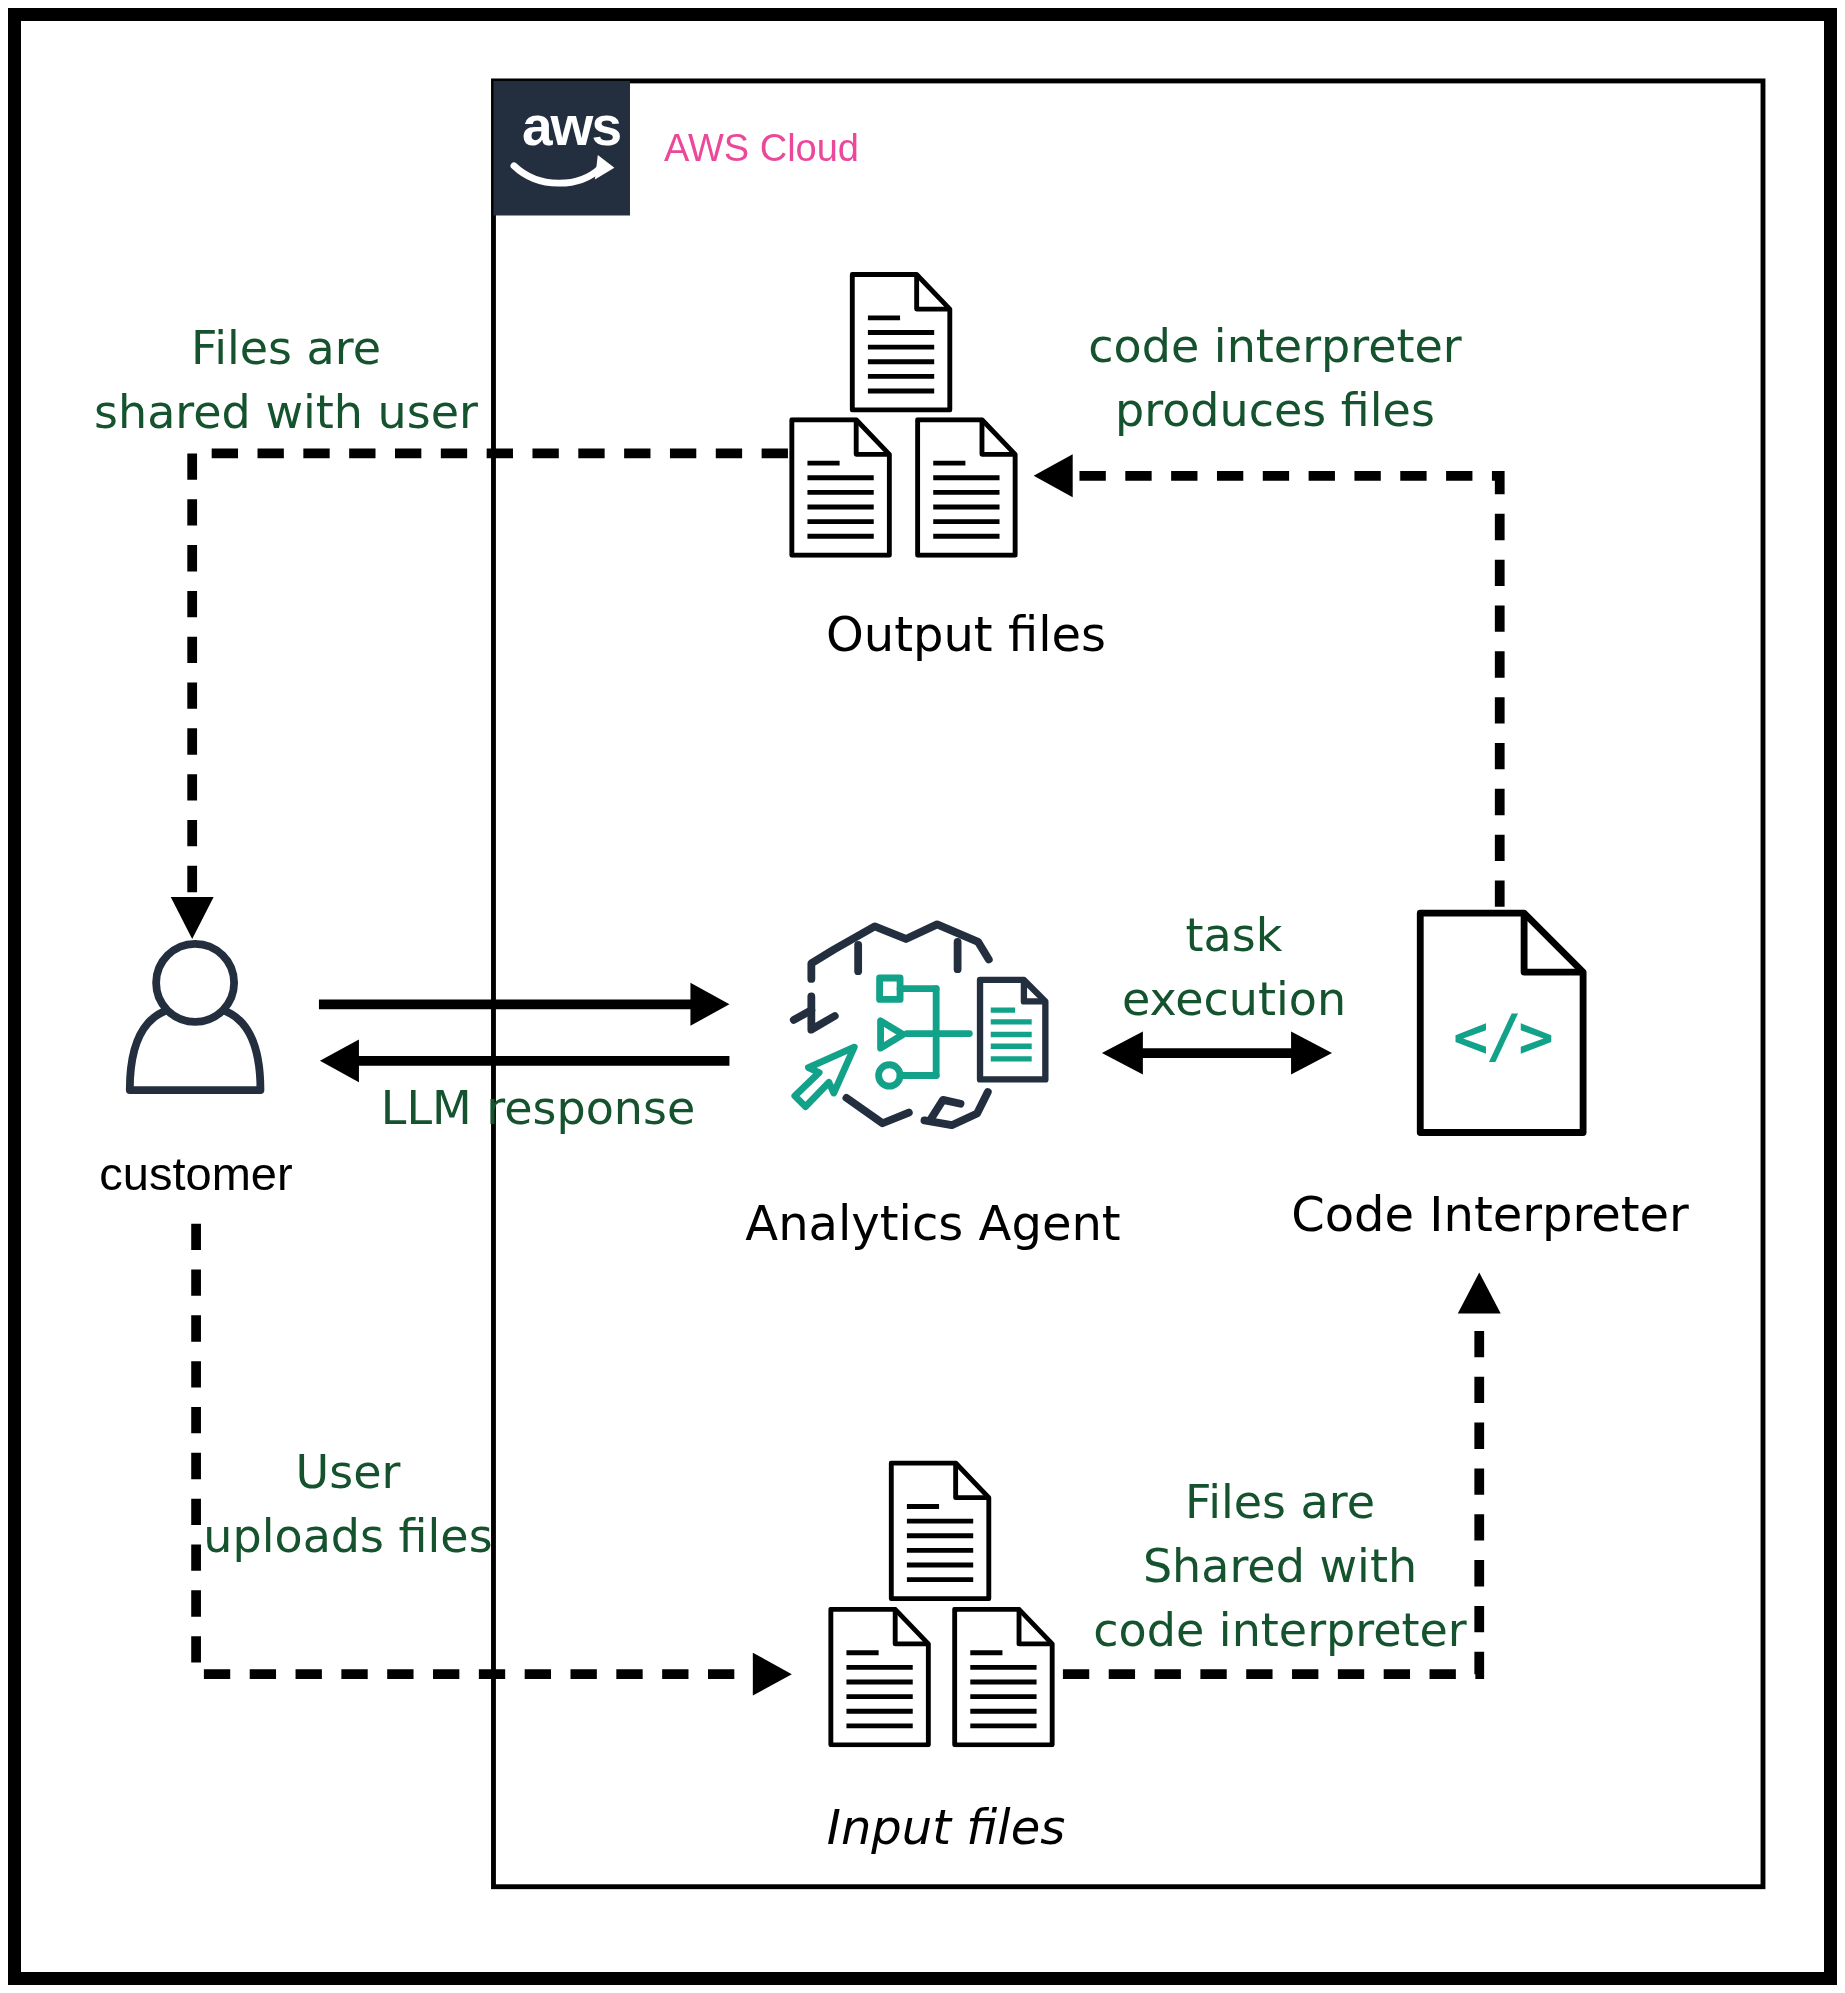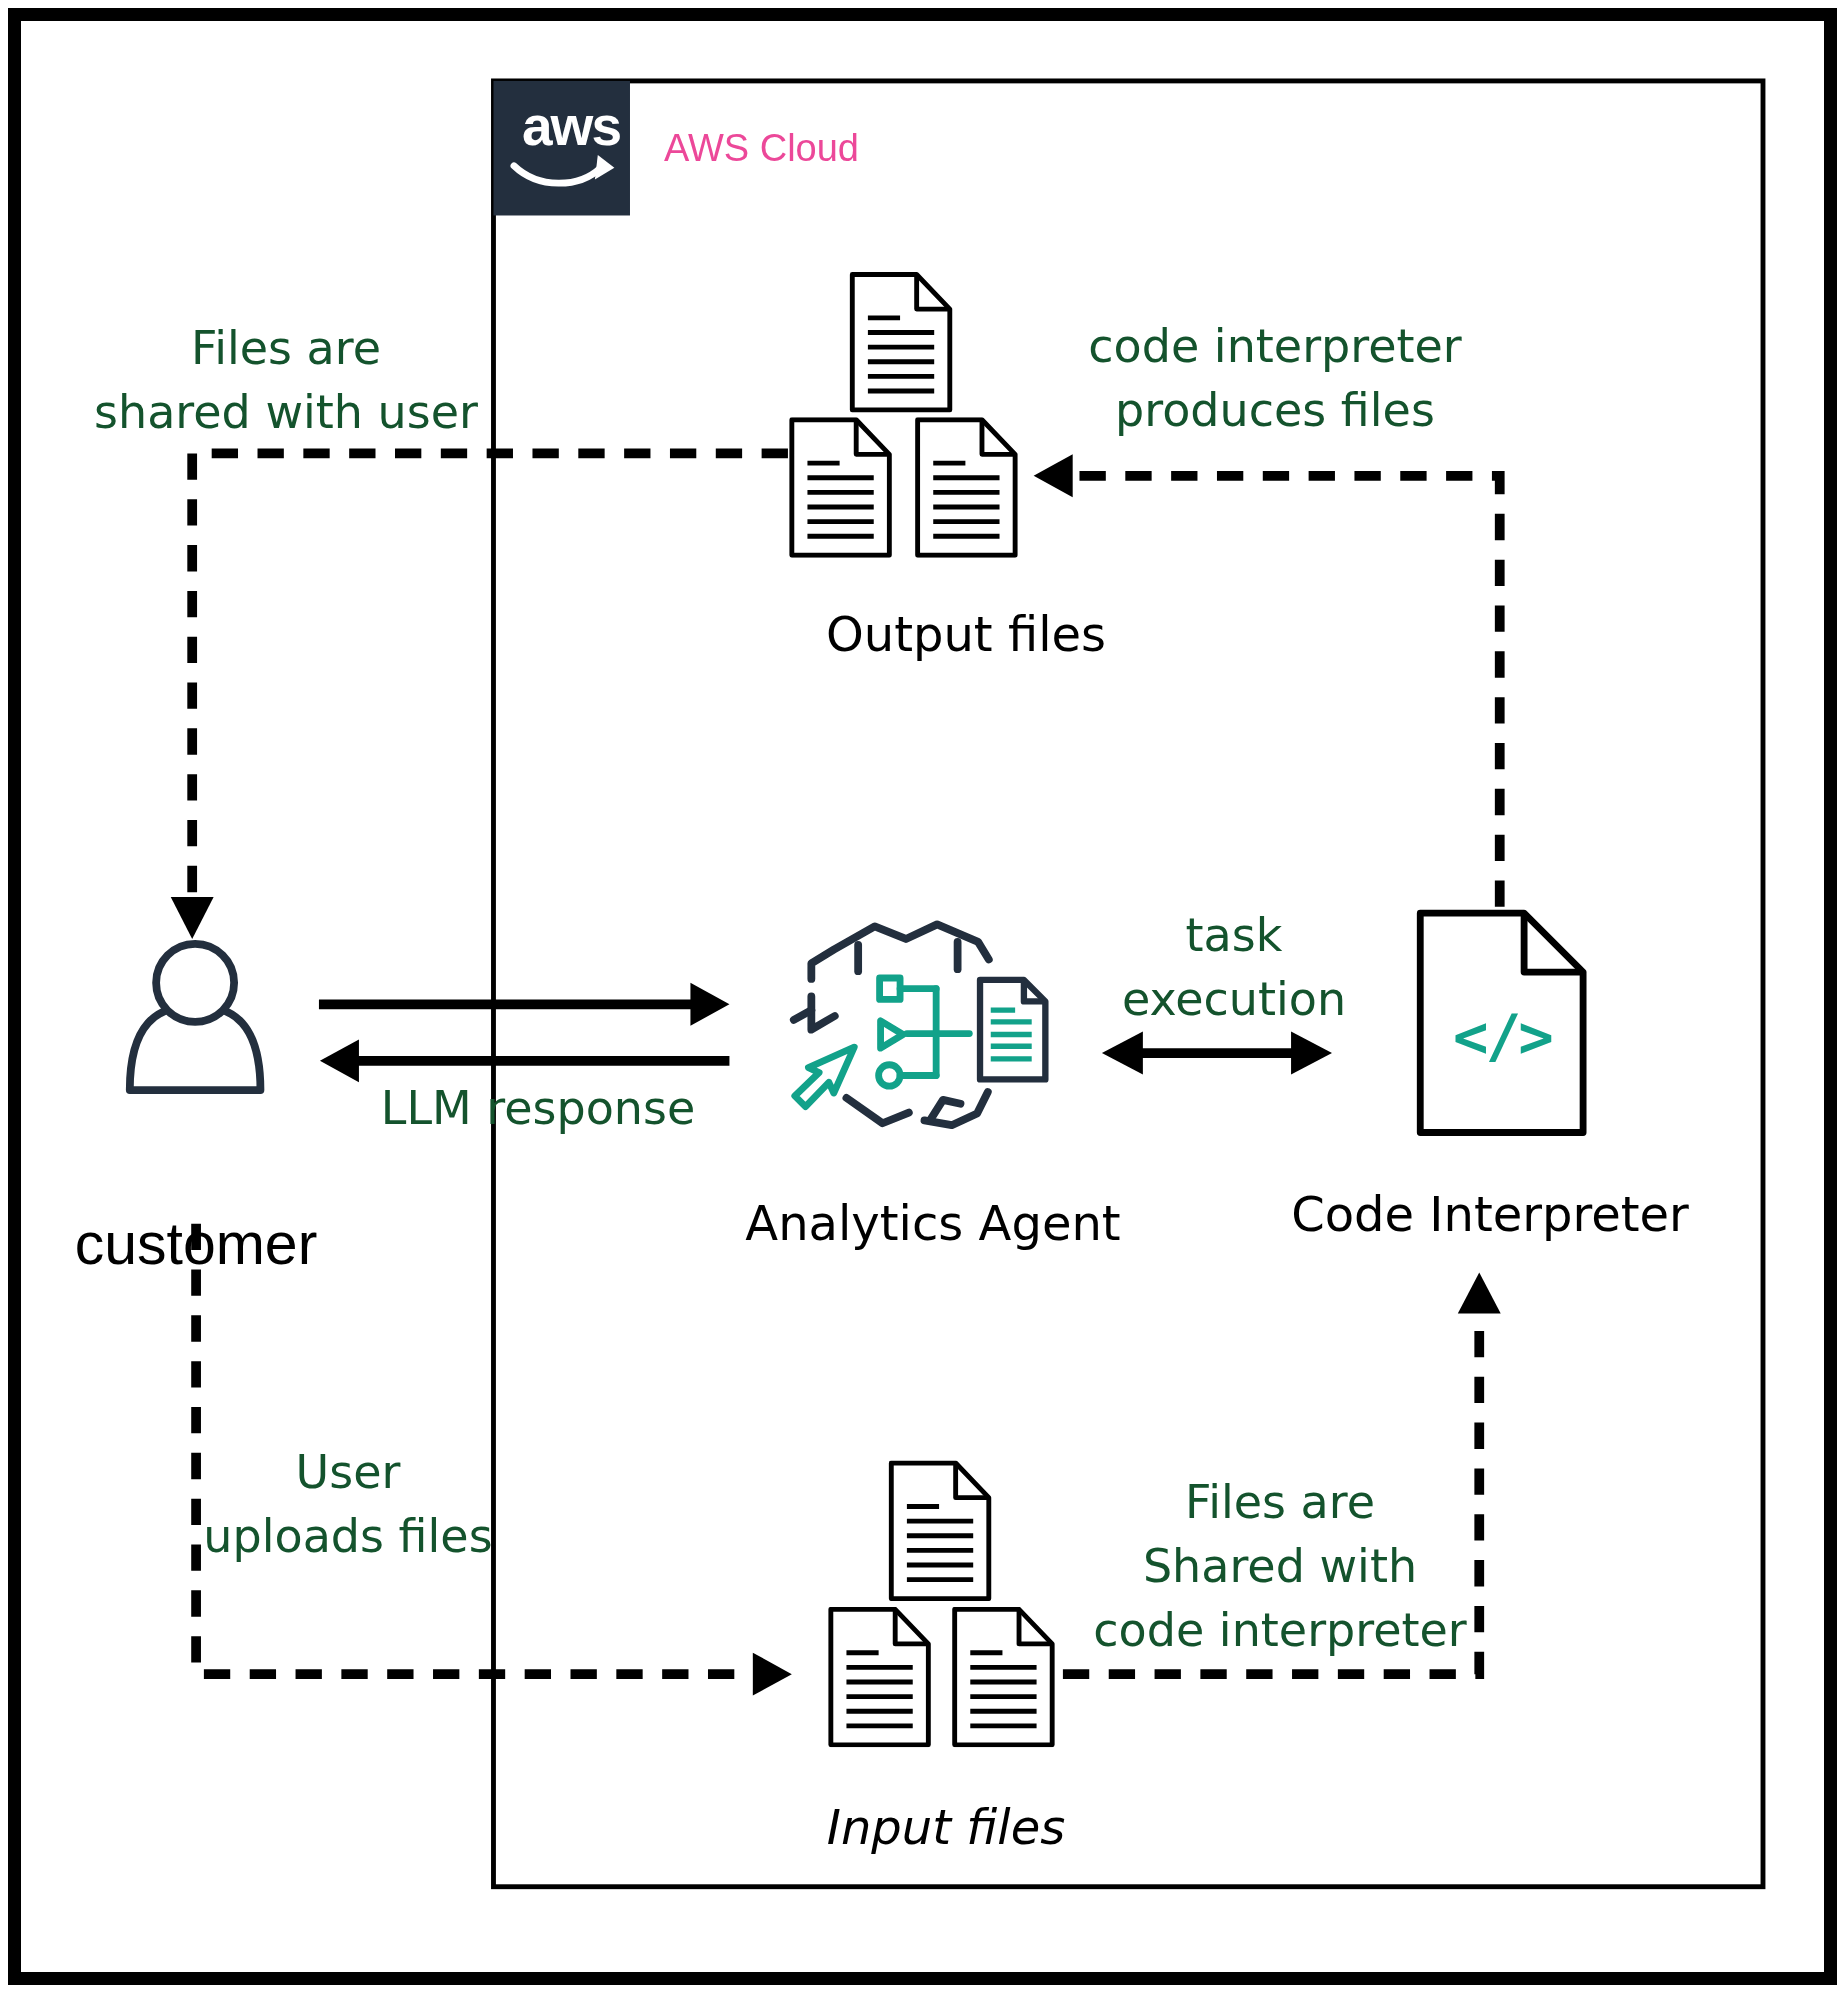--- a/index.html
+++ b/index.html
@@ -190,18 +190,18 @@
   <div class="lbl" style="left:1280px;top:1566px;">
     <span>Files are</span>
     <span>Shared with</span>
     <span>code interpreter</span>
   </div>
 
   <div class="cap" style="left:954px;top:634px;margin-left:12px;">Output files</div>
   <div class="cap" style="left:946px;top:1827px;font-style:italic;">Input files</div>
   <div class="cap" style="left:933px;top:1223px;">Analytics Agent</div>
   <div class="cap" style="left:1490px;top:1214px;">Code Interpreter</div>
-  <div class="cap sysfont" style="left:196px;top:1244px;font-size:59px;">customer</div>
+  <div class="cap sysfont" style="left:196px;top:1173px;font-size:47px;">customer</div>
 
   <div id="code-glyph">&lt;/&gt;</div>
 
 </div>
 
 
 </body></html>

